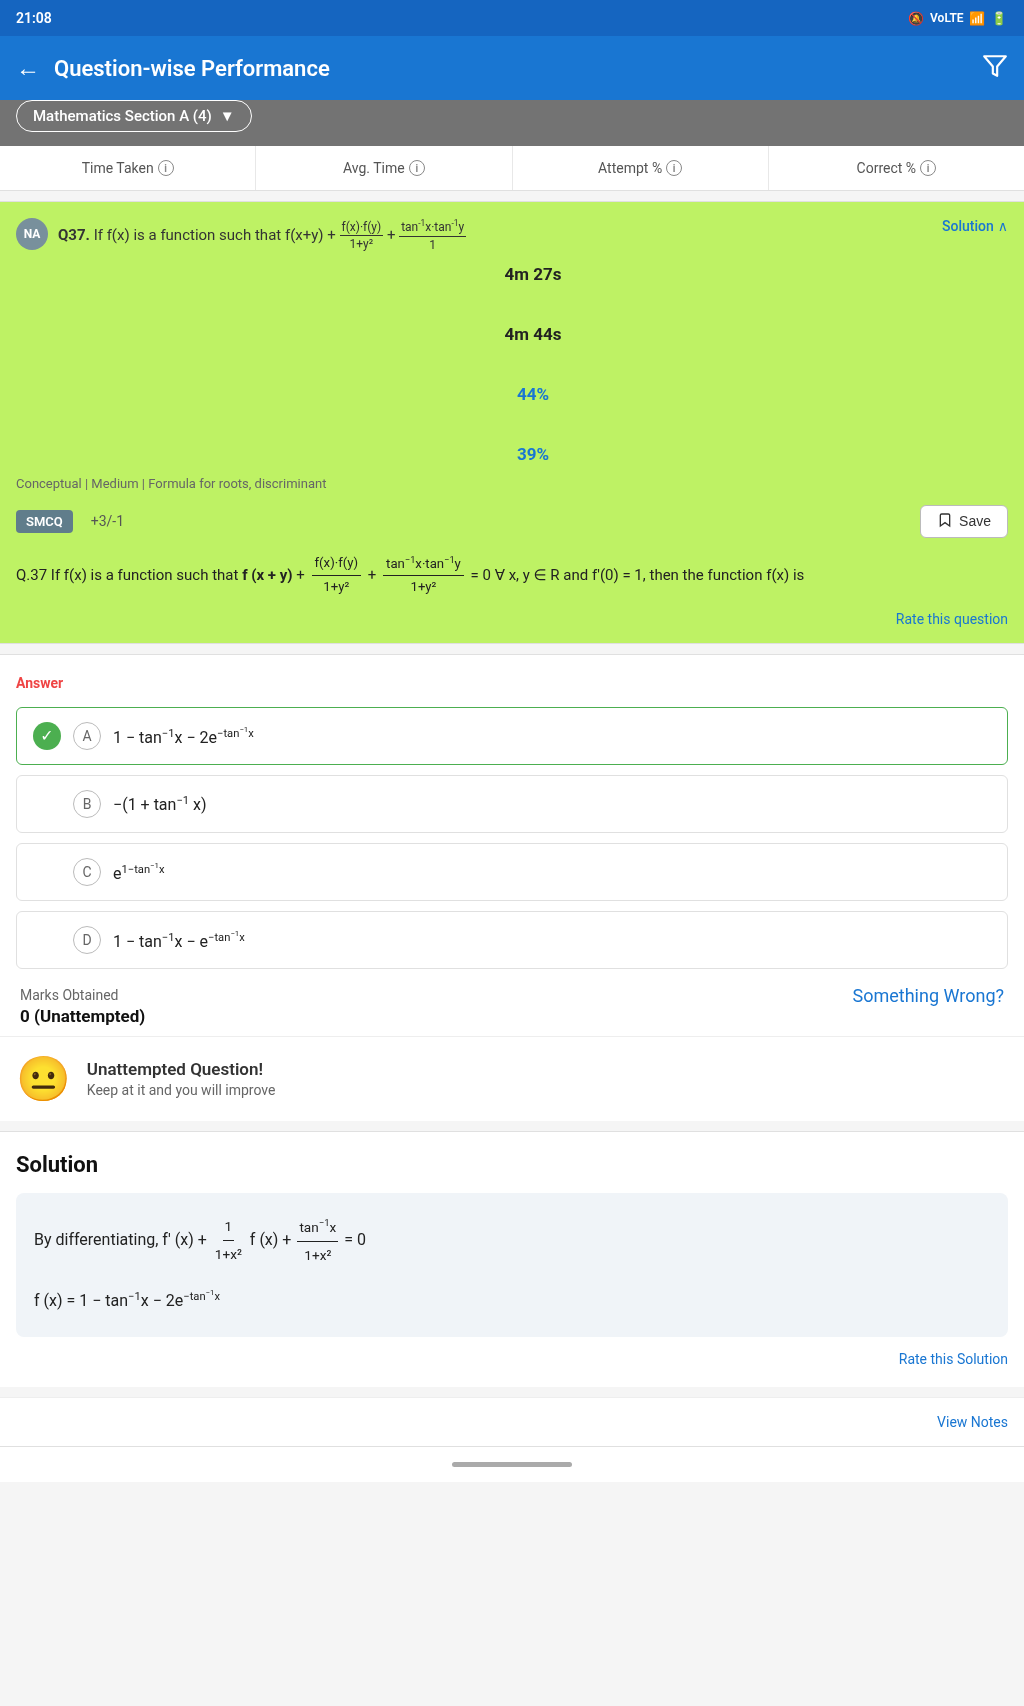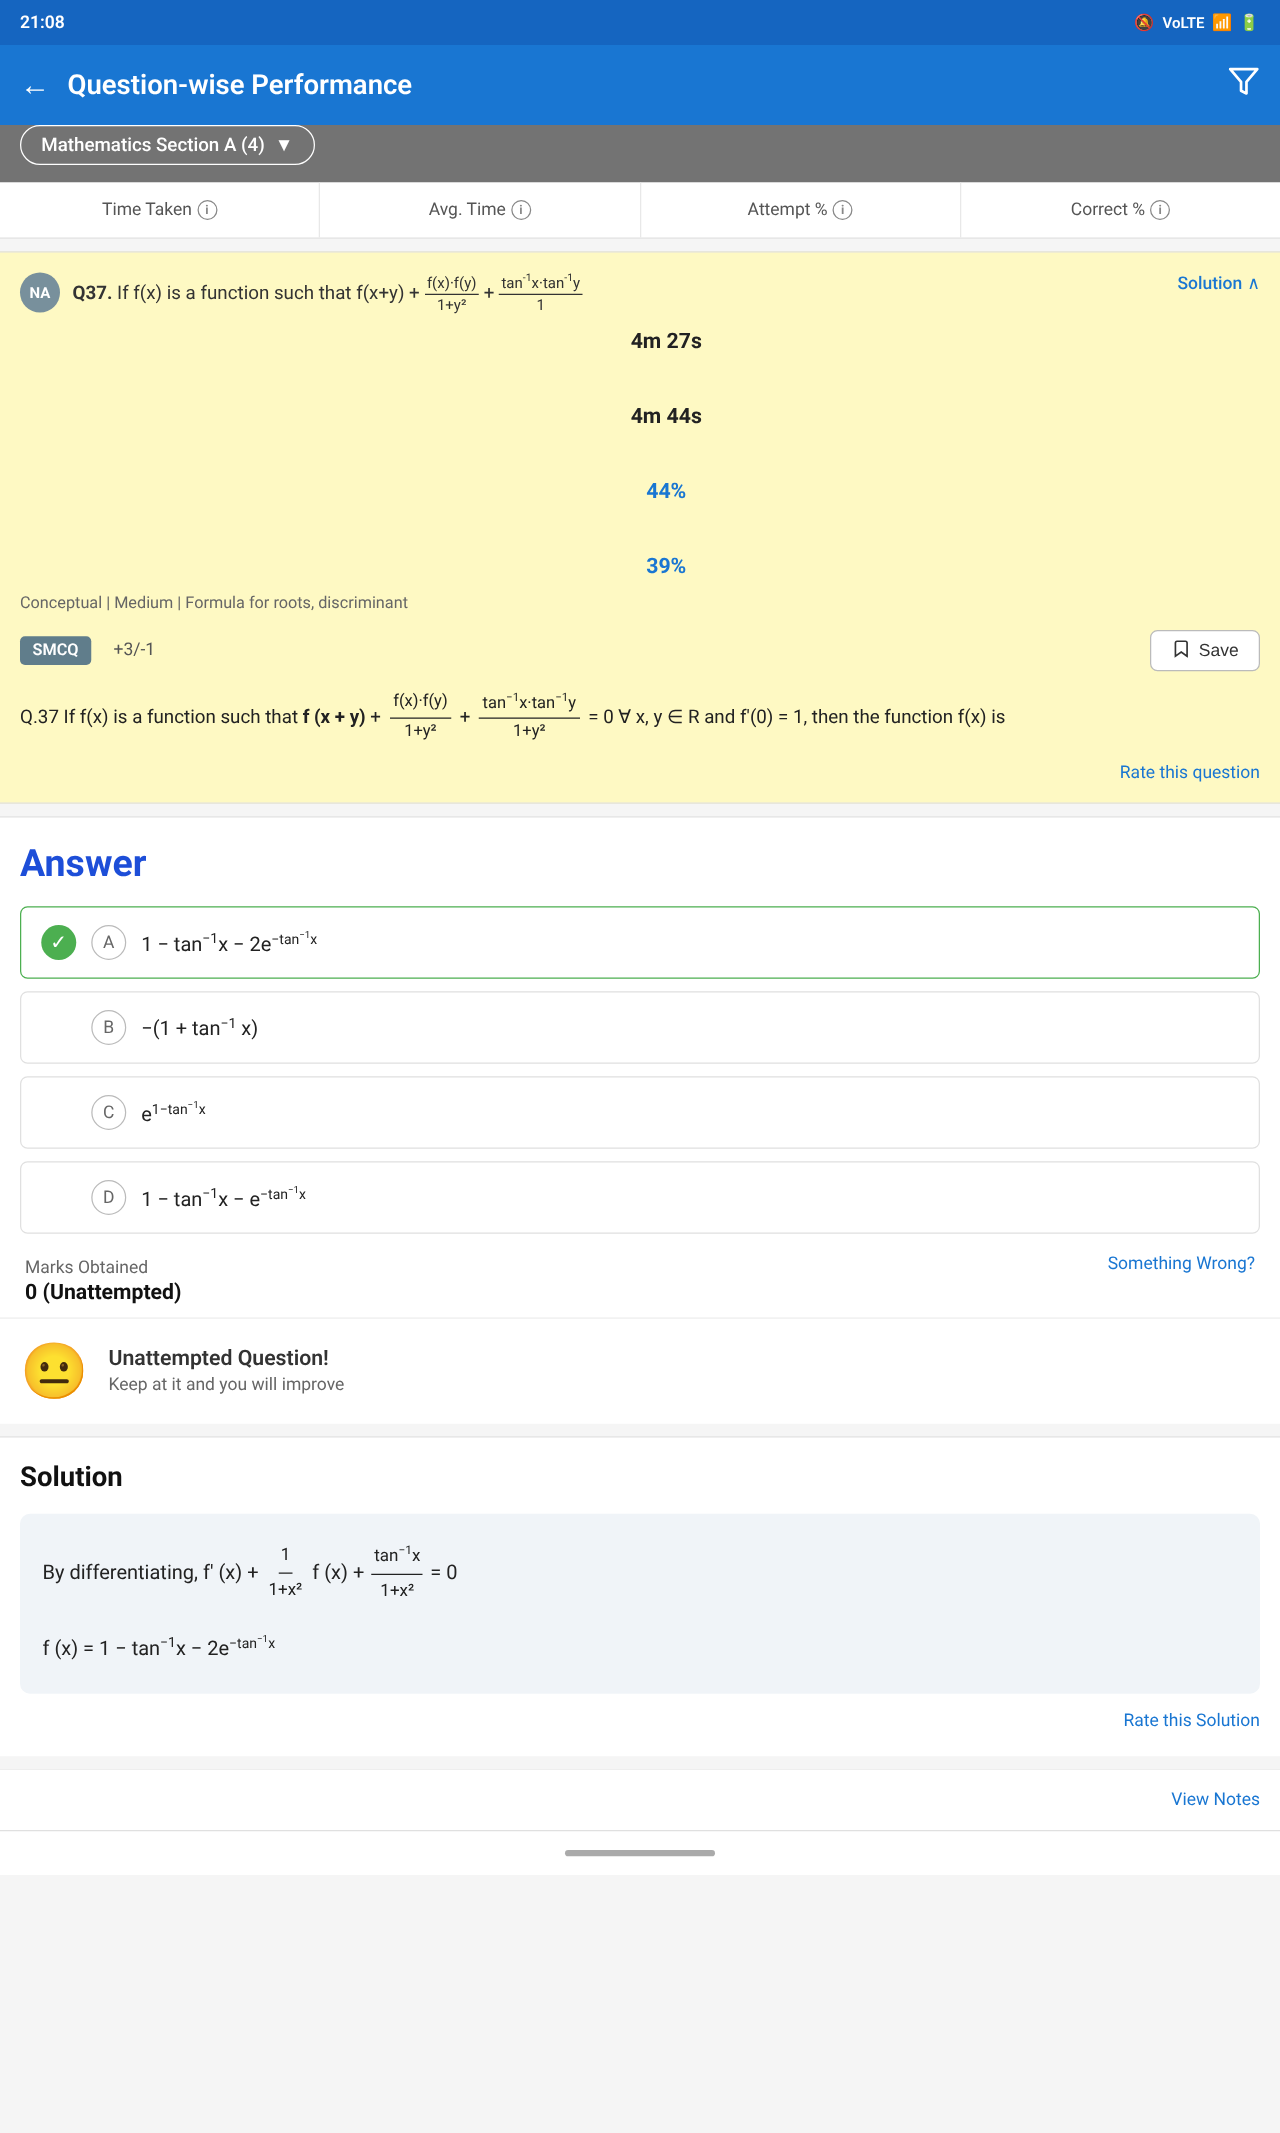--- a/index.html
+++ b/index.html
@@ -109,21 +109,21 @@
       align-items: center;
       justify-content: center;
       font-size: 10px;
       color: #888;
       font-weight: bold;
       cursor: pointer;
     }
 
     
     .question-card {
-      background: #fef9c3;
+      background: #bef264;
       margin: 10px 0 0 0;
       padding: 16px;
       border-top: 1px solid #e0e0e0;
       border-bottom: 1px solid #e0e0e0;
     }
 
     .question-header {
       display: flex;
       align-items: flex-start;
       justify-content: space-between;
@@ -239,23 +239,23 @@
     }
 
     
     .answer-section {
       background: white;
       margin-top: 10px;
       padding: 20px 16px 10px 16px;
       border-top: 1px solid #e0e0e0;
     }
     .answer-title {
-      font-size: 30px;
+      font-size: 14px;
       font-weight: 700;
-      color: #1d4ed8;
+      color: #ef4444;
       margin-bottom: 16px;
     }
 
     .option-row {
       display: flex;
       align-items: center;
       border: 1px solid #e0e0e0;
       border-radius: 6px;
       padding: 14px 16px;
       margin-bottom: 10px;
@@ -309,21 +309,21 @@
     }
     .marks-val {
       font-size: 17px;
       font-weight: 700;
       color: #111;
       display: block;
       margin-top: 2px;
     }
     .something-wrong {
       color: #1976D2;
-      font-size: 14px;
+      font-size: 18px;
       cursor: pointer;
     }
 
     
     .unattempted-box {
       display: flex;
       align-items: center;
       gap: 16px;
       padding: 20px 16px;
       background: white;

